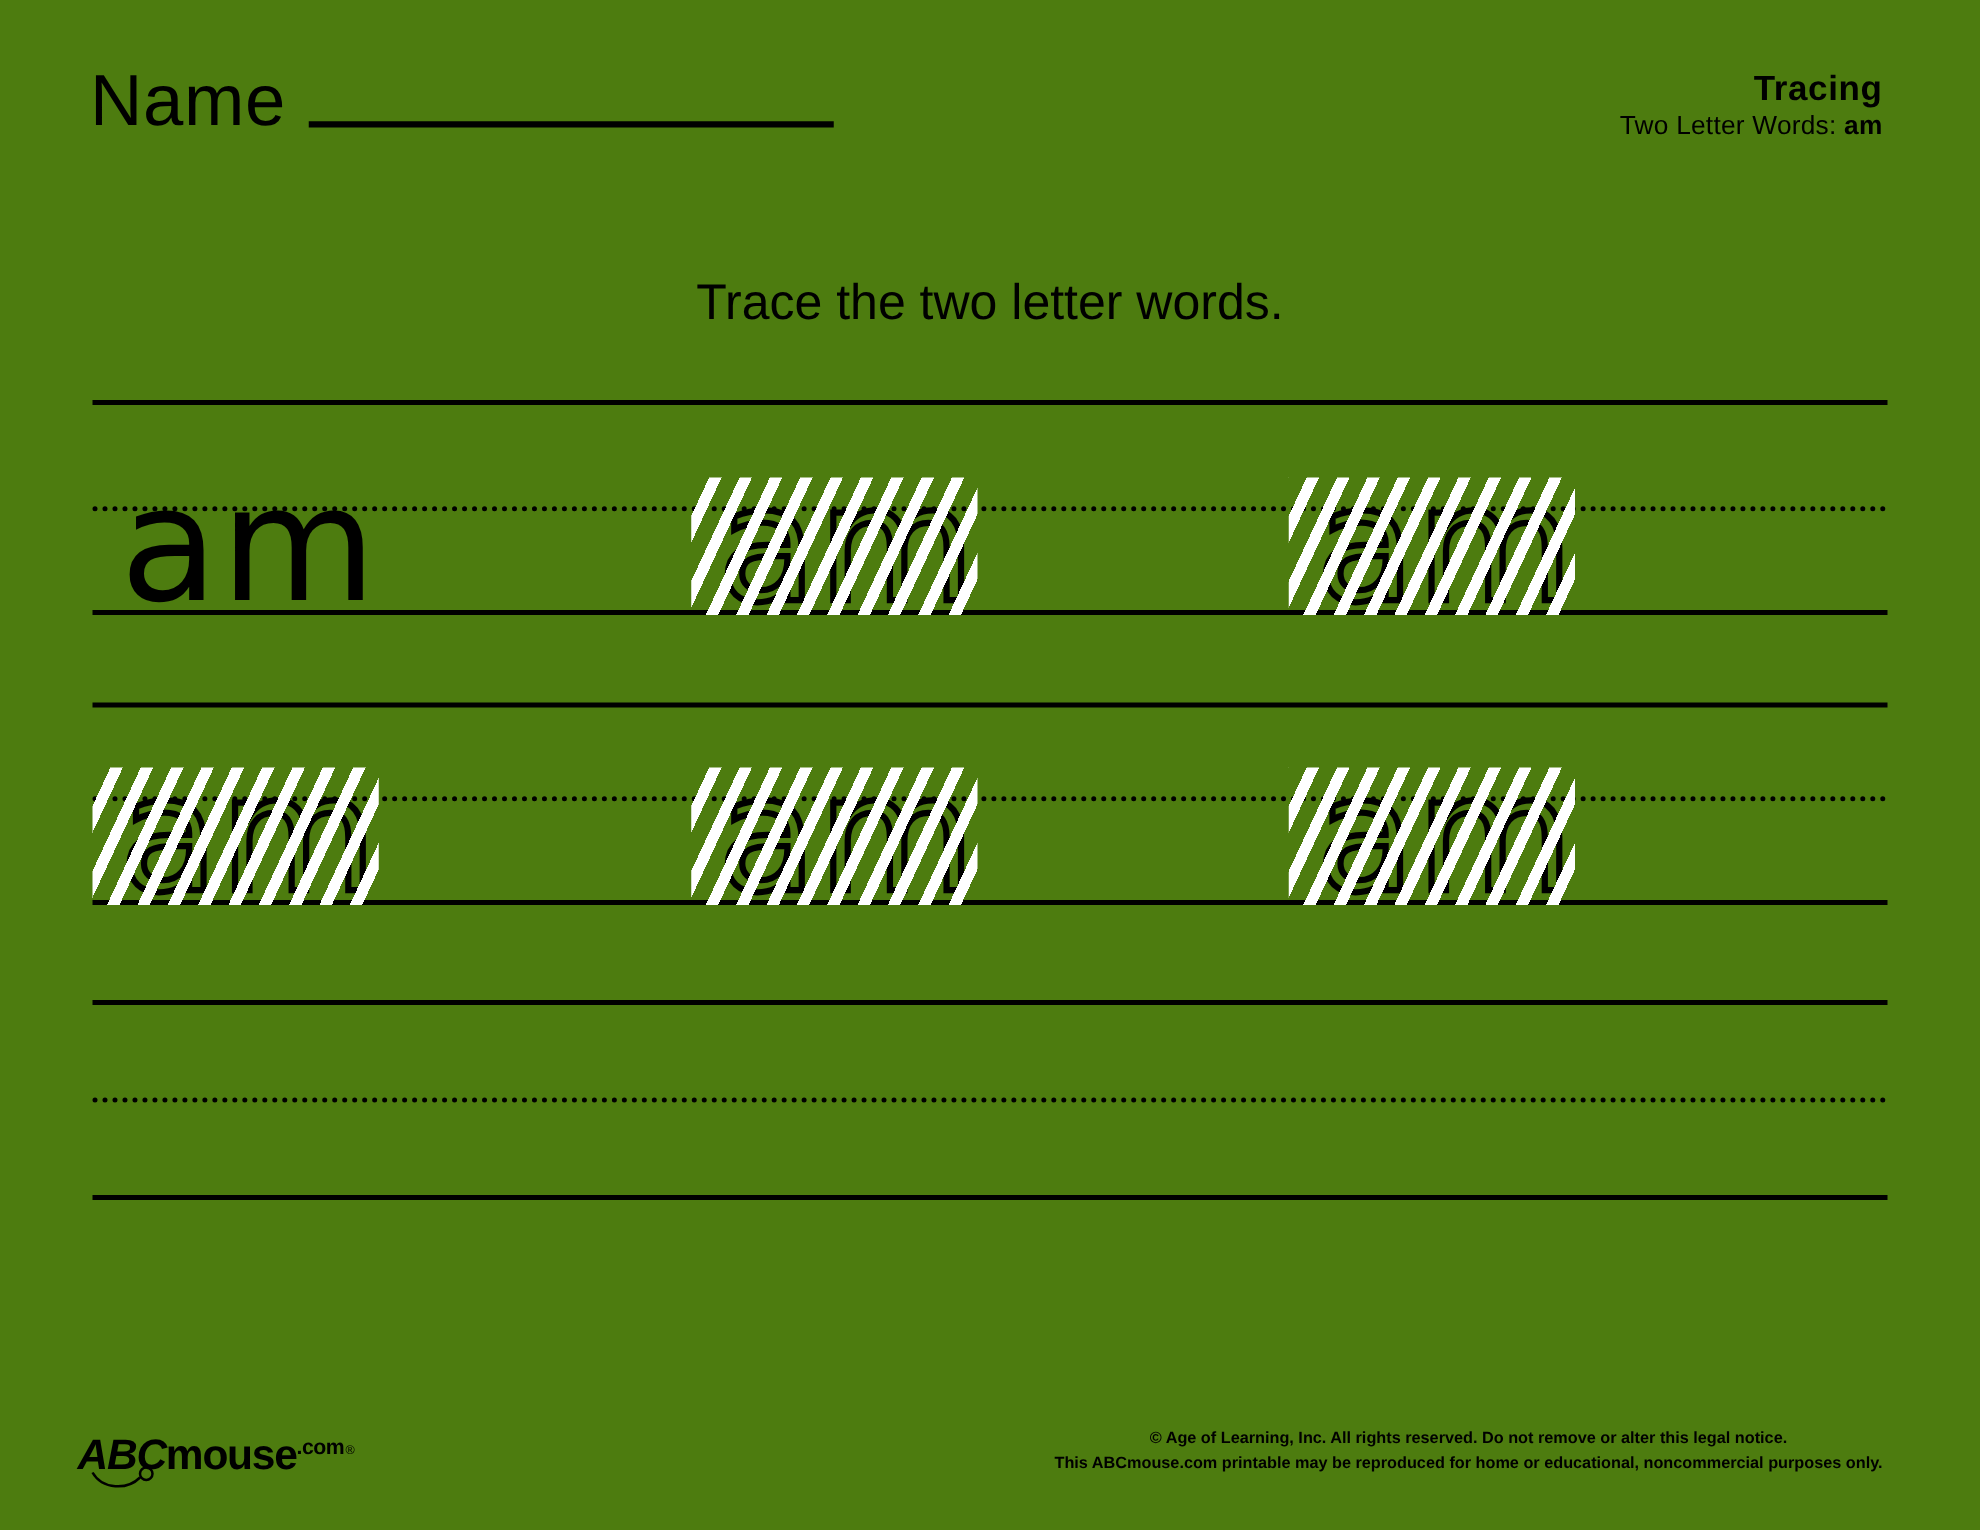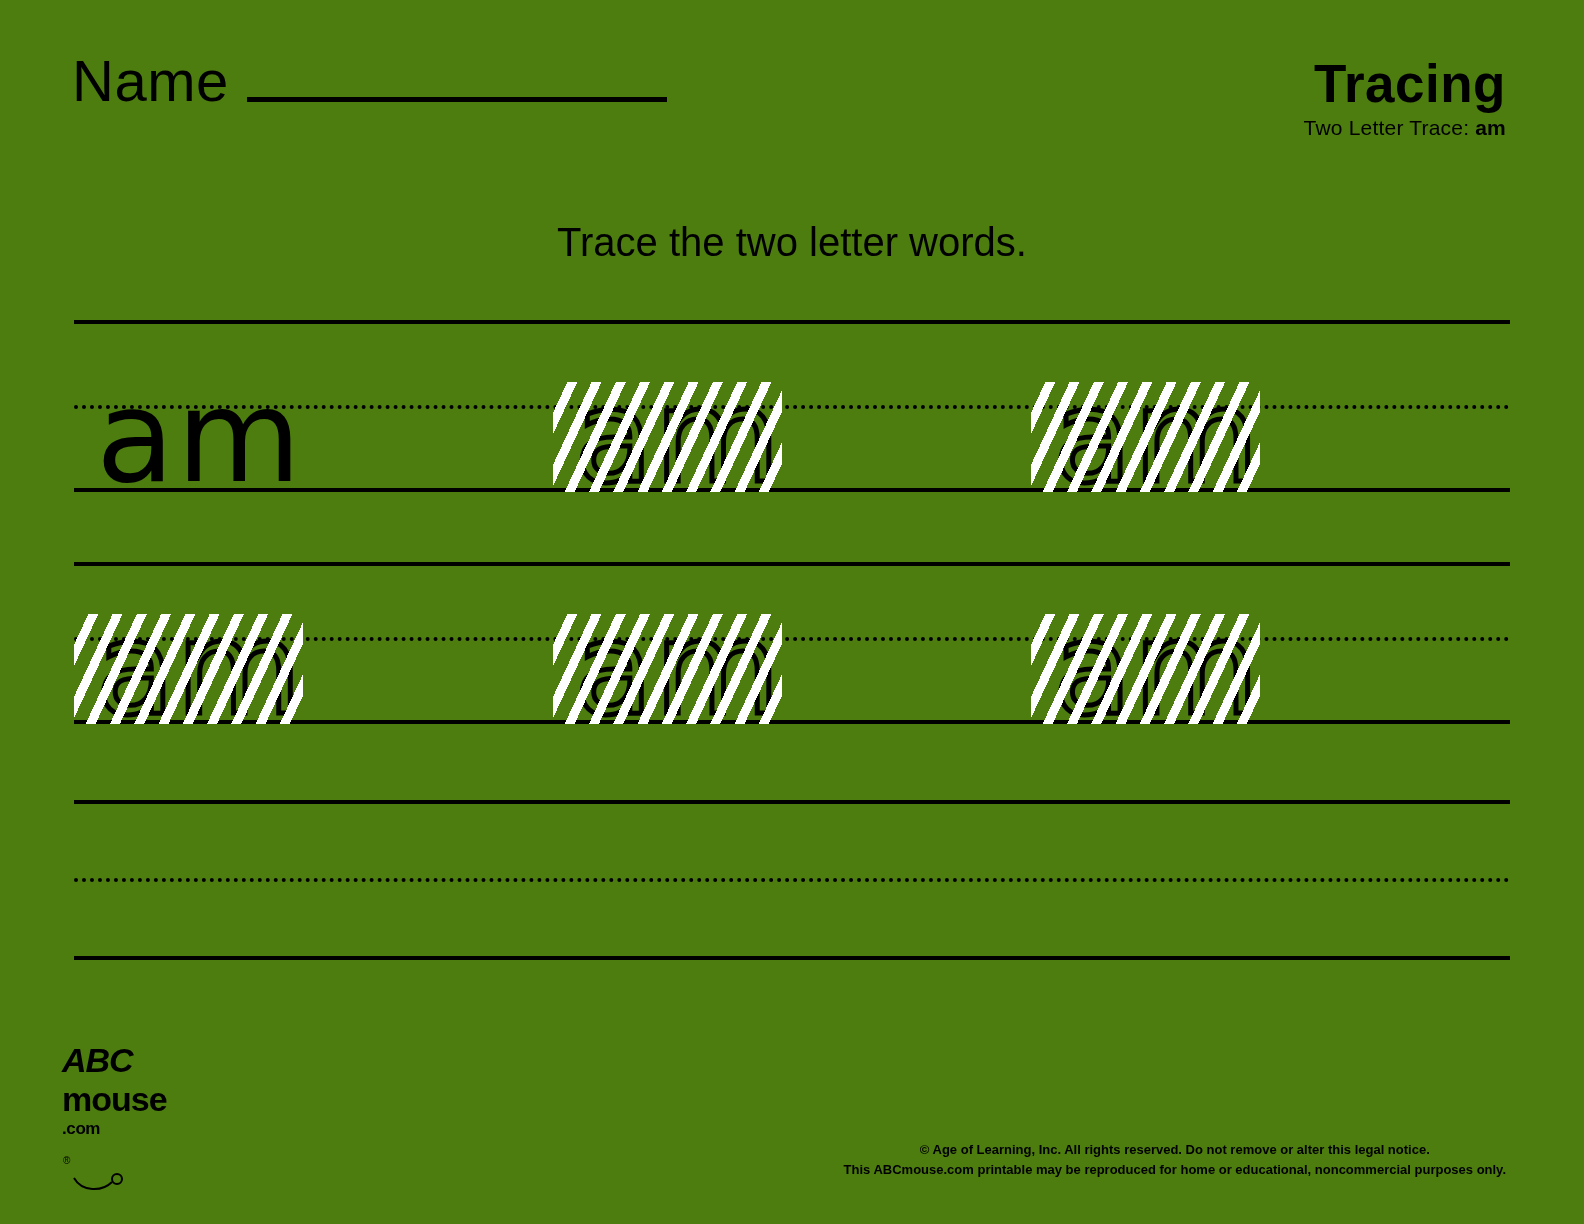--- a/index.html
+++ b/index.html
@@ -41,21 +41,21 @@
     margin-bottom: 8px;
   }
 
   .header-right {
     position: absolute;
     right: 78px;
     top: 56px;
     text-align: right;
   }
   .tracing-title {
-    font-size: 53px;
+    font-size: 28px;
     font-weight: bold;
     line-height: 1.05;
     letter-spacing: 0.5px;
   }
   .tracing-sub {
     font-size: 21px;
     font-weight: 400;
     margin-top: 4px;
     letter-spacing: 0.2px;
   }
@@ -147,22 +147,21 @@
       #ffffff 22px
     );
   }
 
   
   .footer-logo {
     position: absolute;
     left: 62px;
     bottom: 40px;
     display: flex;
-    align-items: flex-start;
-    flex-direction: column;
+    align-items: flex-end;
   }
   .logo-abc {
     font-size: 34px;
     font-weight: bold;
     font-style: italic;
     letter-spacing: -1px;
   }
   .logo-mouse {
     font-size: 34px;
     font-weight: bold;
@@ -203,21 +202,21 @@
 
 <div class="page">
 
   <div class="name-block">
     <span class="name-label">Name</span>
     <span class="name-rule"></span>
   </div>
 
   <div class="header-right">
     <div class="tracing-title">Tracing</div>
-    <div class="tracing-sub"><span>Two Letter Trace: </span><b>am</b></div>
+    <div class="tracing-sub"><span>Two Letter Words: </span><b>am</b></div>
   </div>
 
   <div class="instruction">Trace the two letter words.</div>
 
   <div class="rules">
 
     <div class="rule solid" style="top:20px;"></div>
     <div class="rule dotted" style="top:105px;"></div>
     <div class="rule solid" style="top:188px;"></div>
     <div class="rule solid" style="top:262px;"></div>

